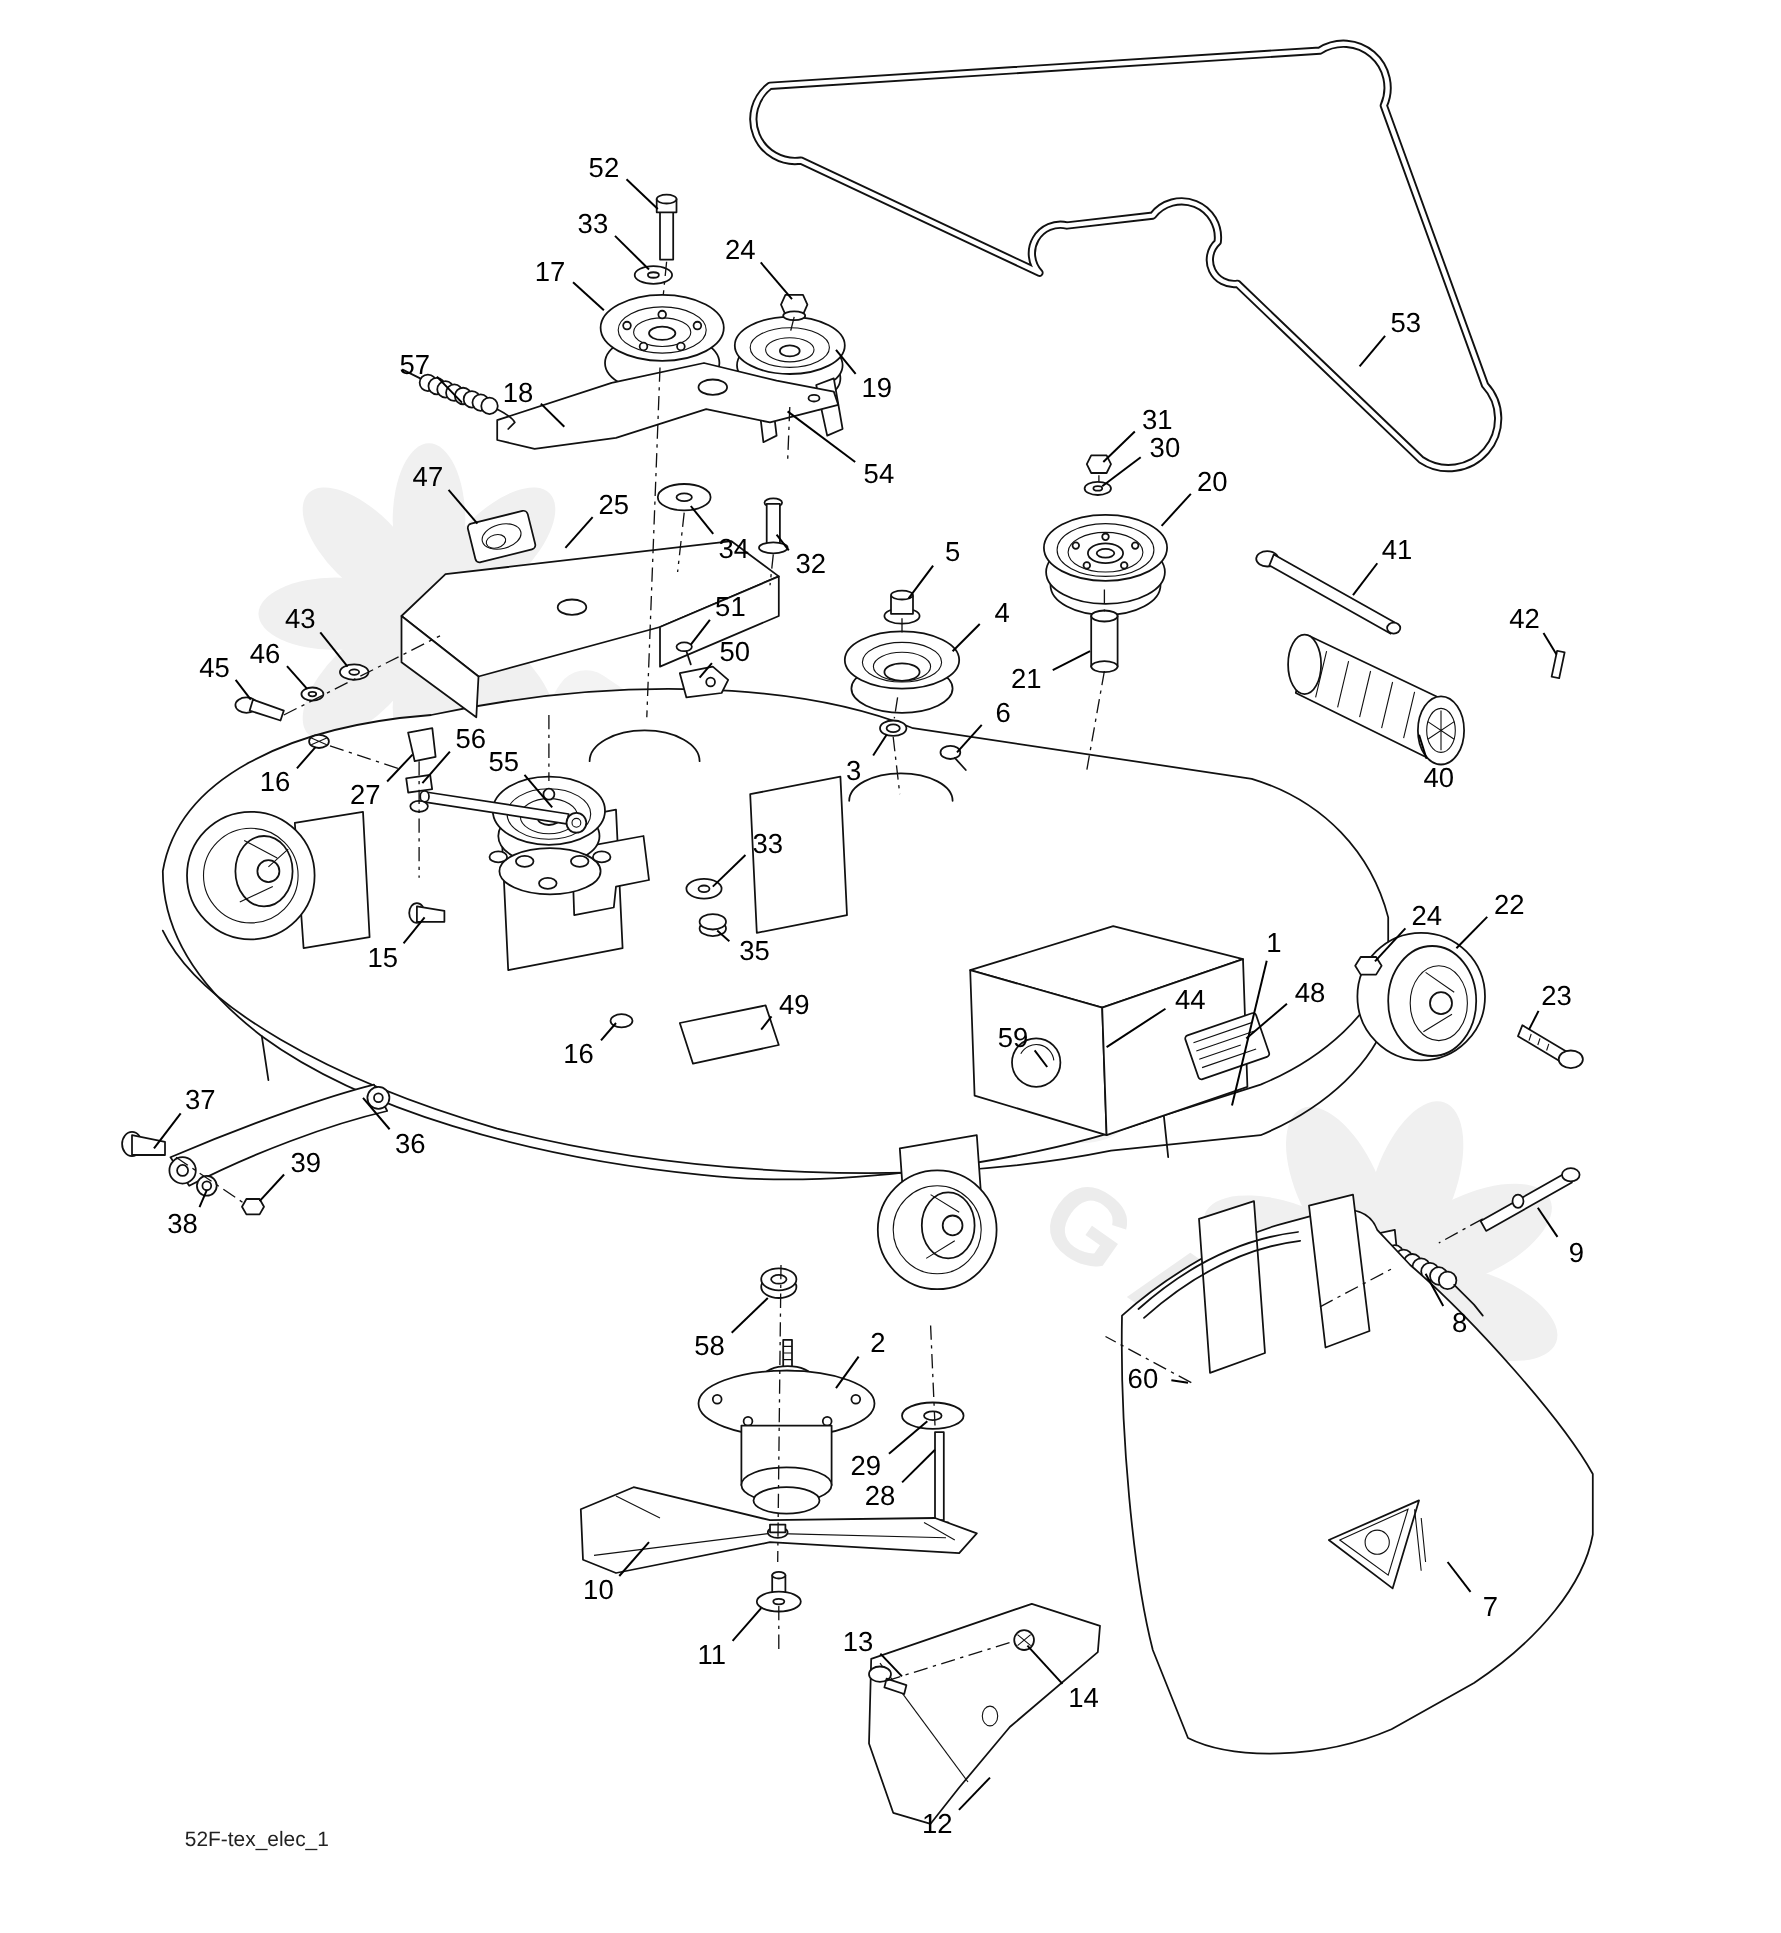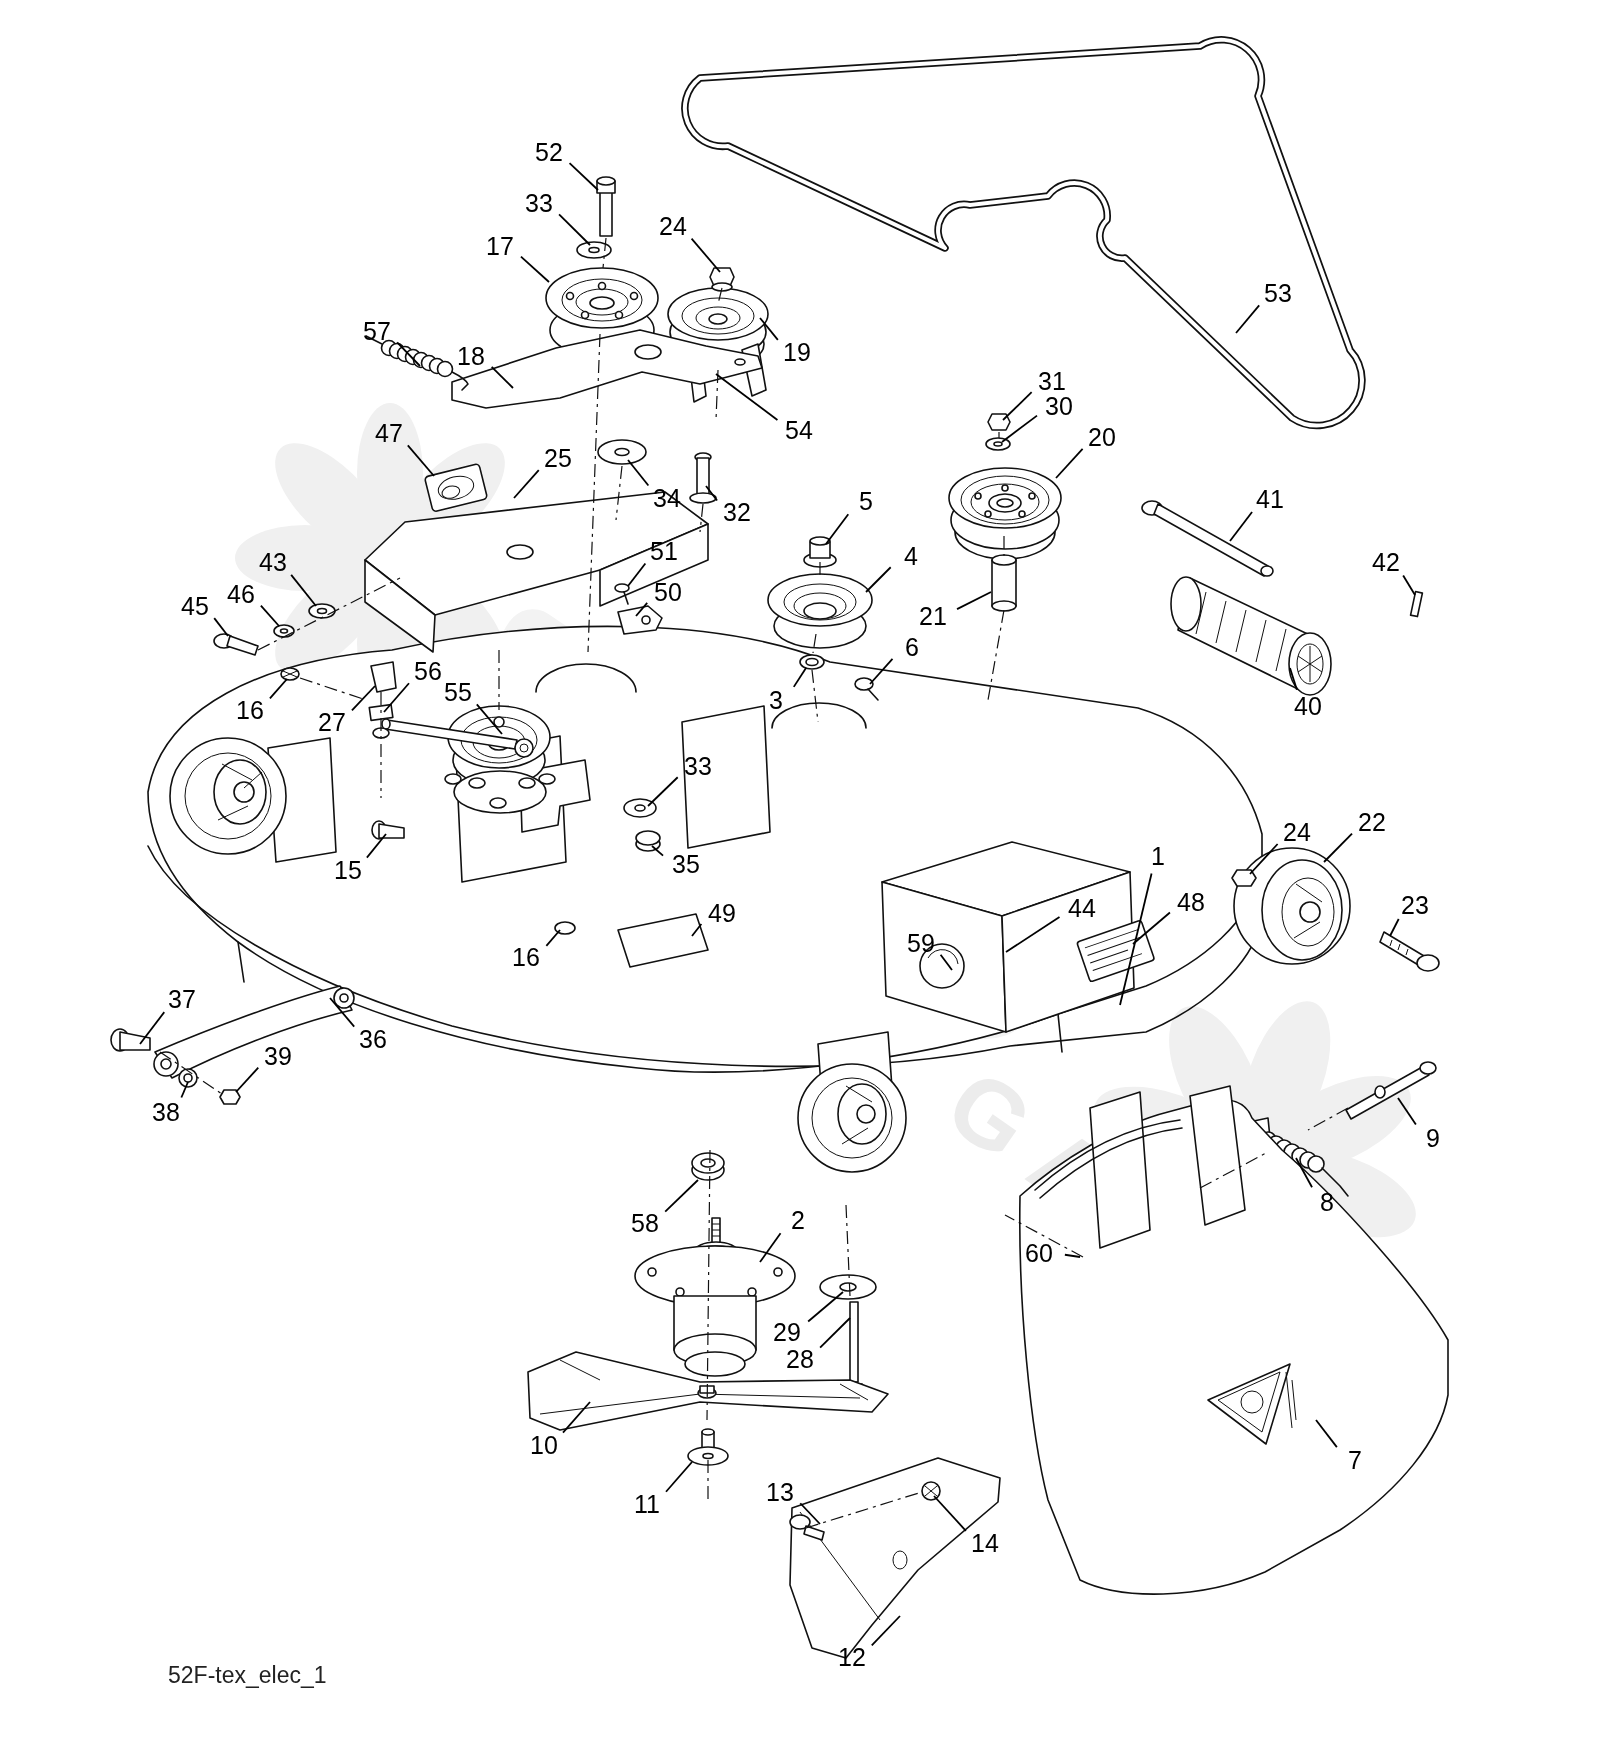--- a/index.html
+++ b/index.html
@@ -9,21 +9,21 @@
   .ln{stroke:#111;fill:none;stroke-width:1.6;stroke-linejoin:round;stroke-linecap:round;}
   .wh{stroke:#111;fill:#fff;stroke-width:1.6;stroke-linejoin:round;}
   .thin{stroke:#111;fill:none;stroke-width:1;}
   .dash{stroke:#111;fill:none;stroke-width:1.2;stroke-dasharray:13 5 3 5;}
   .wm{fill:#f0f0f0;}
   .wm2{fill:#f3f3f3;}
   .wmtext{fill:#ececec;font-family:"Liberation Sans",sans-serif;font-weight:bold;
           font-size:96px;letter-spacing:26px;}
   .callout-num{font-family:"Liberation Sans",sans-serif;font-size:25px;fill:#000;}
   .leader{stroke:#000;stroke-width:1.8;}
-  .footer-code{position:absolute;left:168px;top:1662px;font-size:23px;color:#222;
+  .footer-code{position:absolute;left:168px;top:1662px;font-size:19px;color:#222;
                font-family:"Liberation Sans",sans-serif;}
 </style>
 </head>
 <body>
 
 <div class="stage">
 <svg width="1619" height="1757" viewBox="0 0 1619 1757">
 
   <g>
     <g transform="rotate(0 390 558)">

